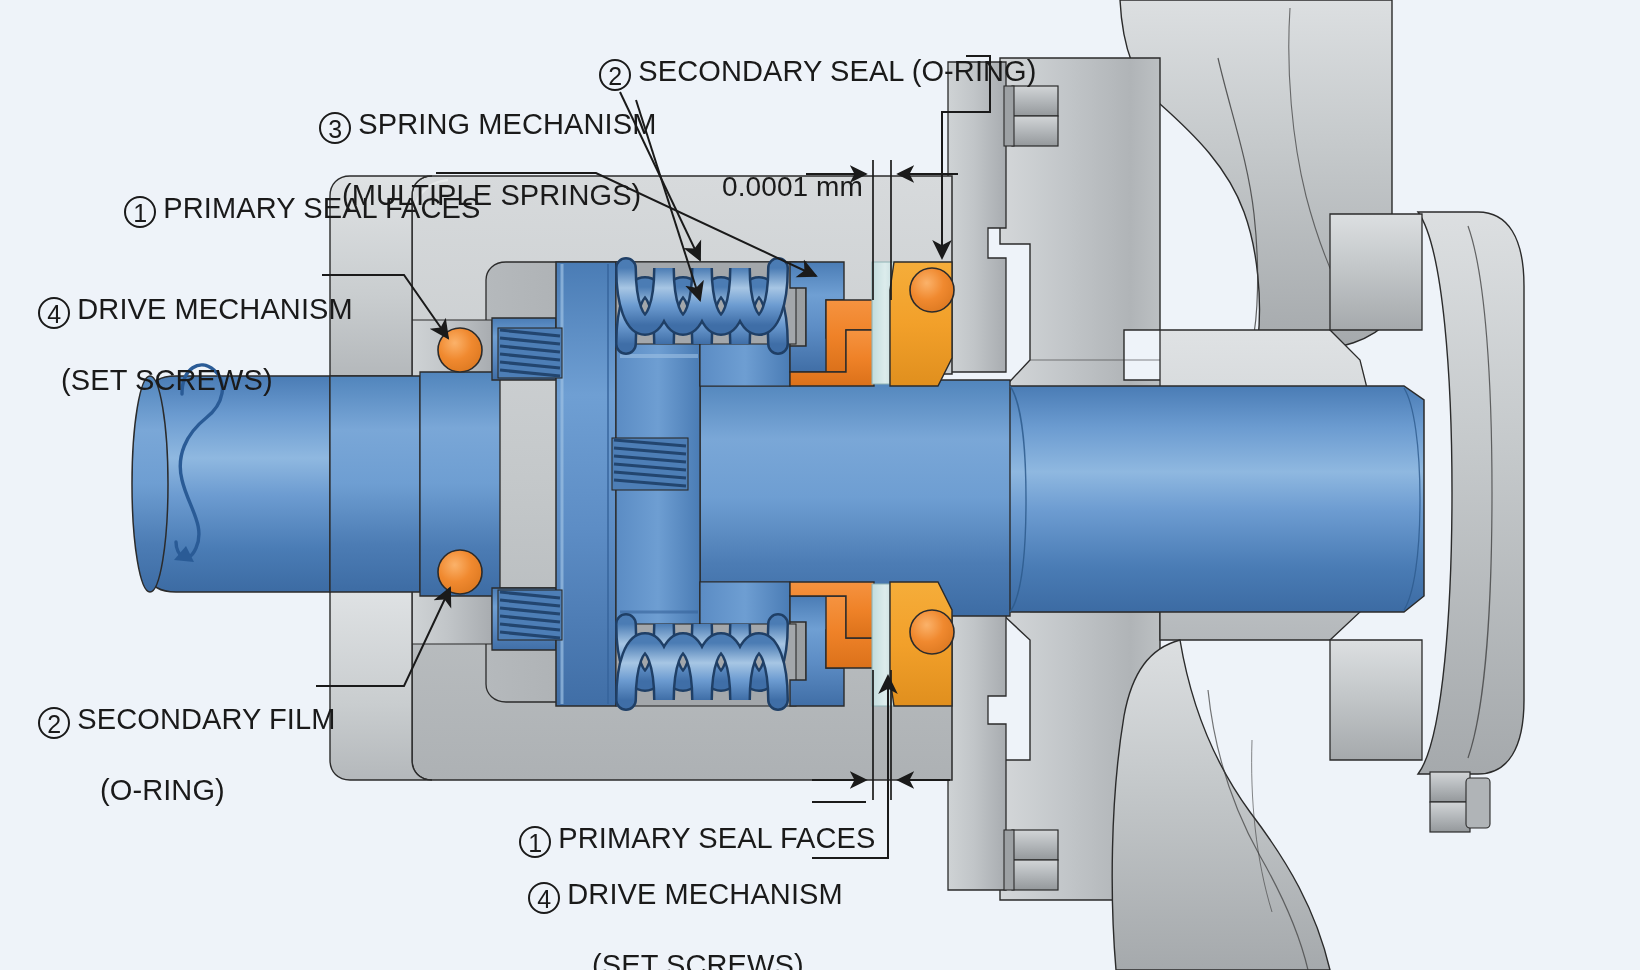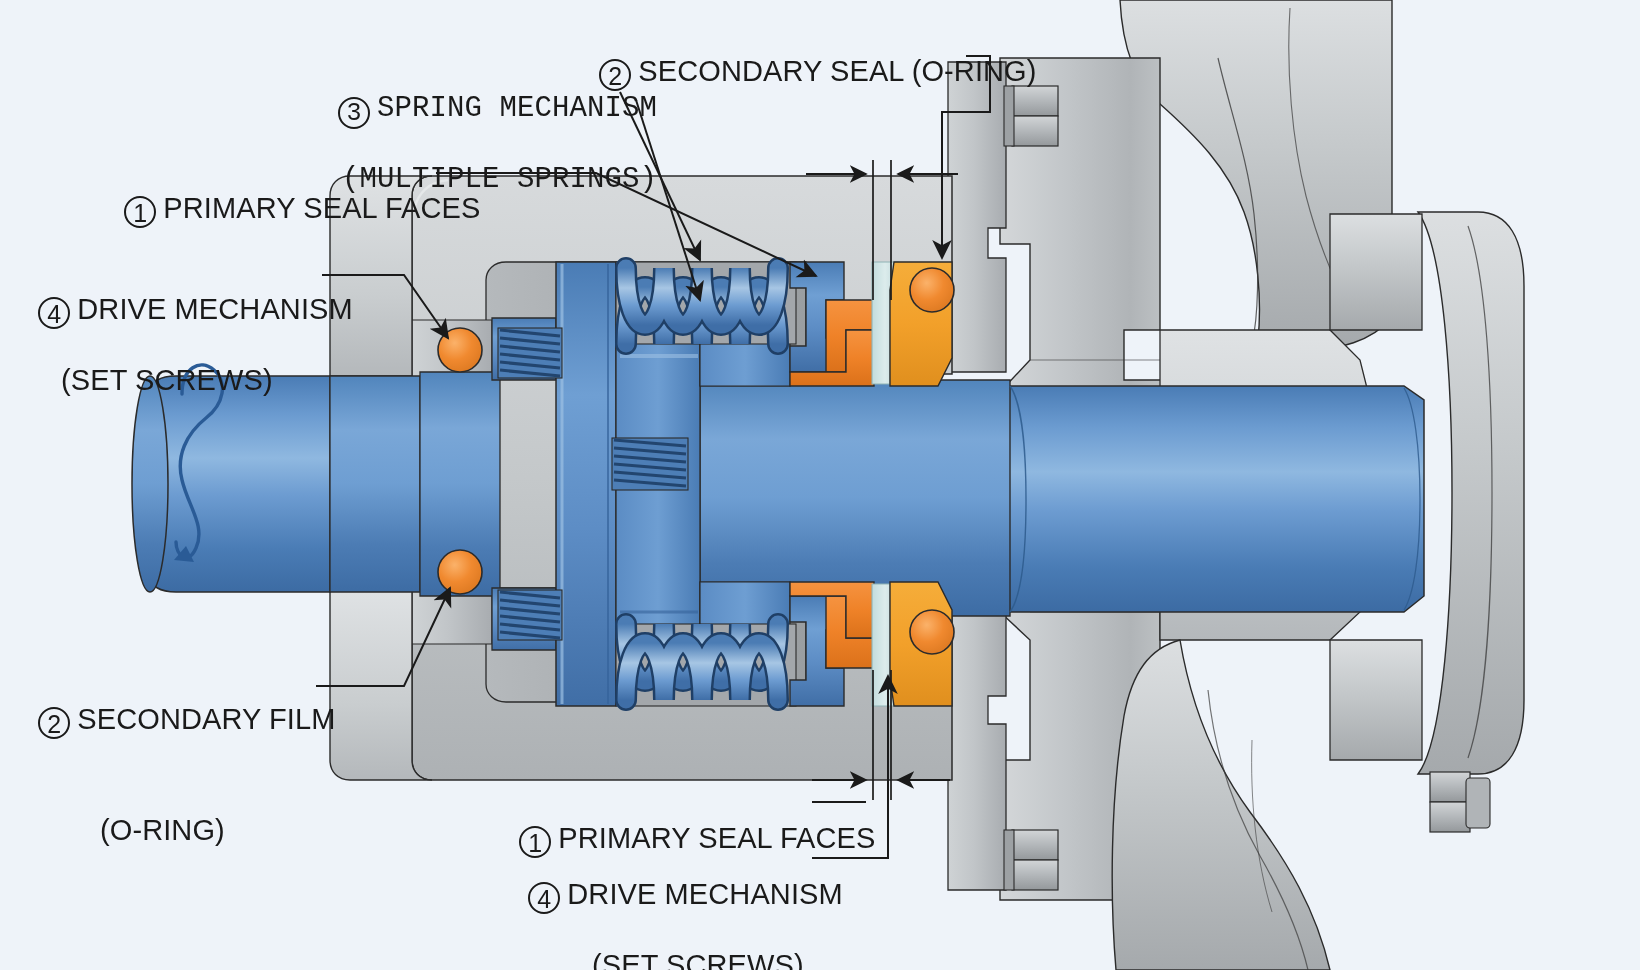--- a/index.html
+++ b/index.html
@@ -375,40 +375,41 @@
     <path d="M812,802 L866,802"></path>
 
     <path d="M812,858 L888,858 L888,676" marker-end="url(#arw)"></path>
   </g>
 </svg>
 
 <div class="lbl" style="left:583px;top:20px;">
   <span class="num">2</span><span>SECONDARY SEAL (O-RING)</span>
 </div>
 
-<div class="lbl" style="left:303px;top:58px;font-family:Liberation Mono, monospace;">
+<div class="lbl" style="left:303px;top:73px;">
   <span class="num">3</span><span>SPRING MECHANISM</span>
   <span class="l2" style="margin-left:39px;">(MULTIPLE SPRINGS)</span>
 </div>
 
 <div class="lbl" style="left:722px;top:104px;font-size:28px;">
+  <span class="l2">0.0001 mm</span>
 </div>
 
 <div class="lbl" style="left:108px;top:157px;">
   <span class="num">1</span><span>PRIMARY SEAL FACES</span>
 </div>
 
 <div class="lbl" style="left:22px;top:258px;">
   <span class="num">4</span><span>DRIVE MECHANISM</span>
   <span class="l2" style="margin-left:39px;">(SET SCREWS)</span>
 </div>
 
 <div class="lbl" style="left:22px;top:668px;">
   <span class="num">2</span><span>SECONDARY FILM</span>
-  <span class="l2" style="margin-left:78px;margin-top:40px;">(O-RING)</span>
+  <span class="l2" style="margin-left:78px;">(O-RING)</span>
 </div>
 
 <div class="lbl" style="left:503px;top:787px;">
   <span class="num">1</span><span>PRIMARY SEAL FACES</span>
 </div>
 
 <div class="lbl" style="left:512px;top:843px;">
   <span class="num">4</span><span>DRIVE MECHANISM</span>
   <span class="l2" style="margin-left:80px;">(SET SCREWS)</span>
 </div>

